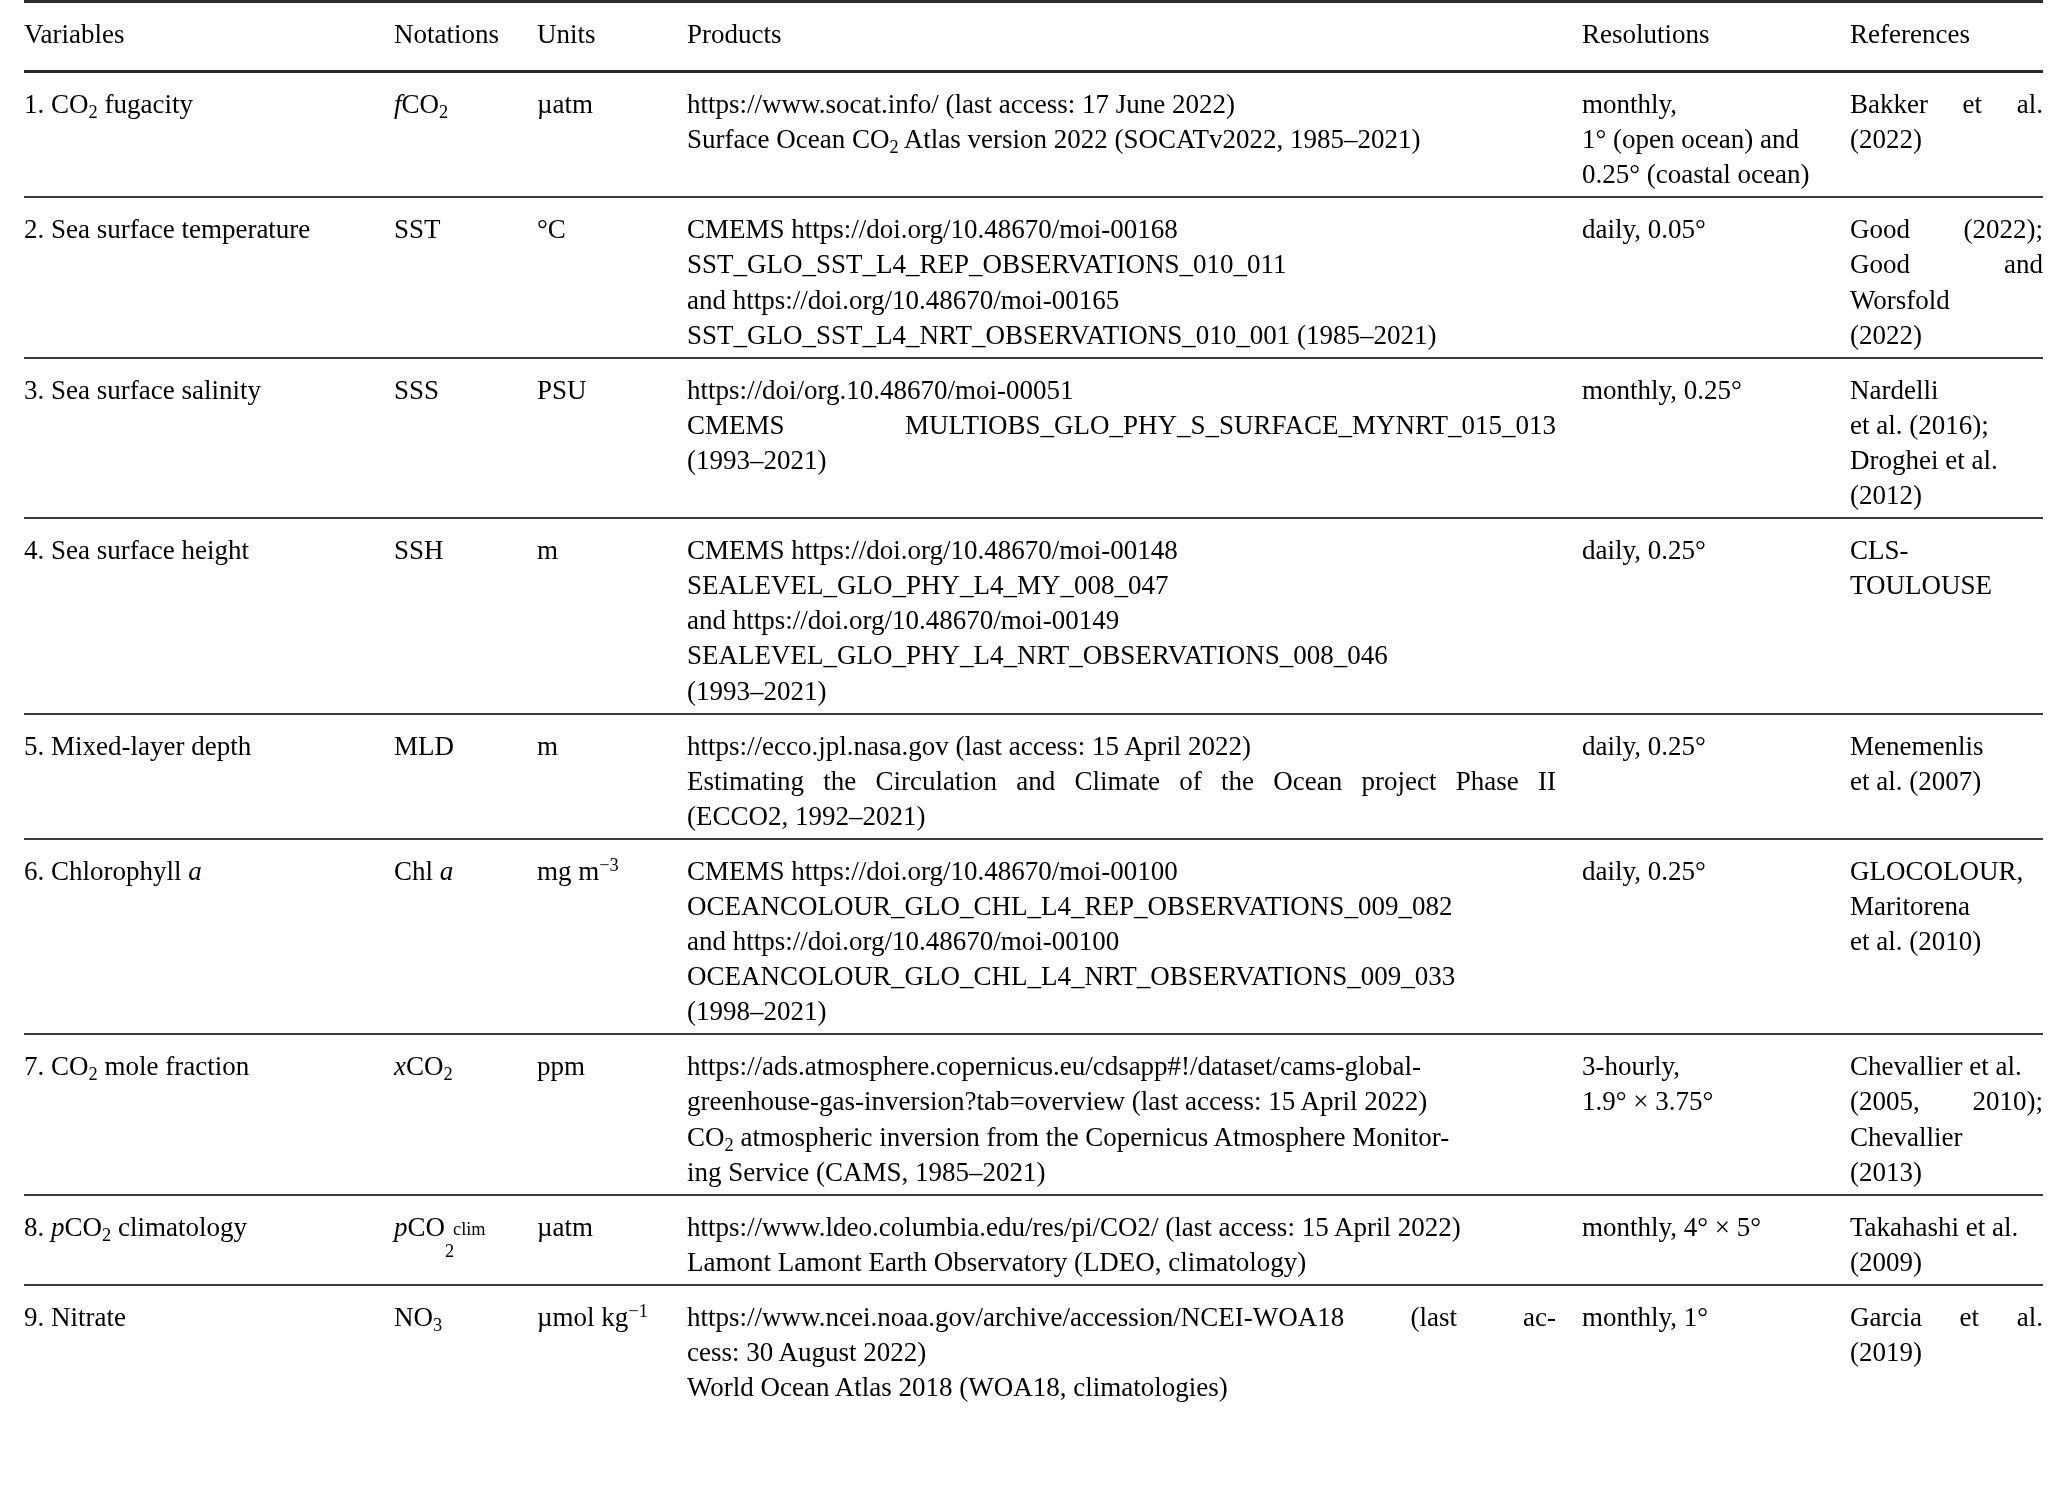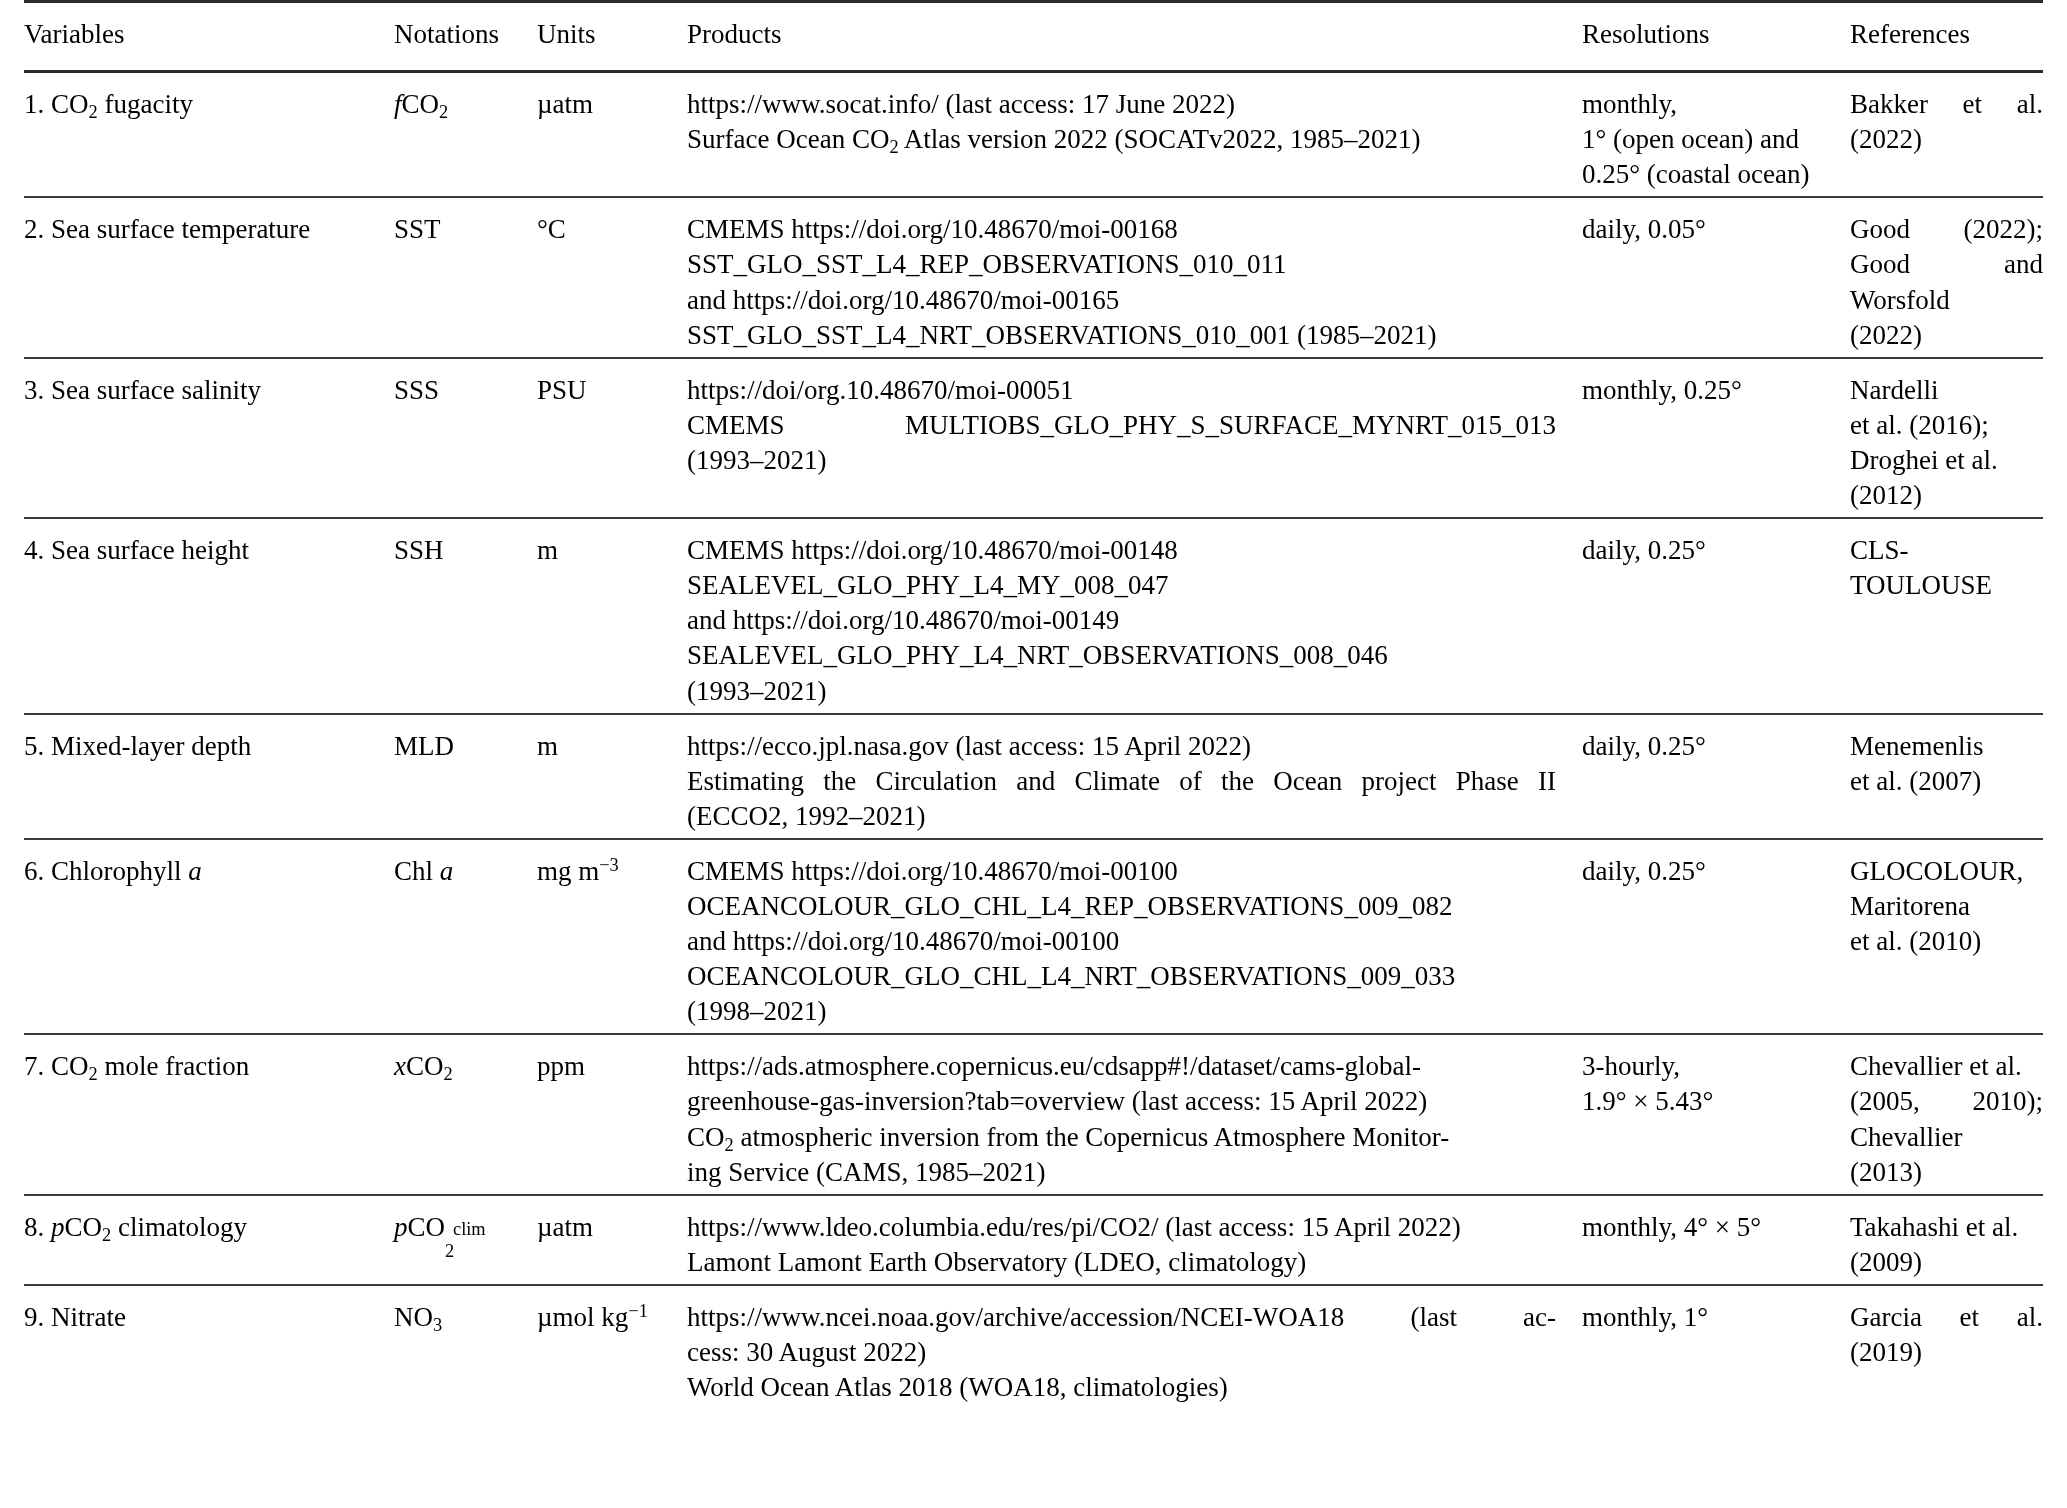--- a/index.html
+++ b/index.html
@@ -250,21 +250,21 @@
         </td>
         <td class="cell-uni">ppm</td>
         <td class="cell-pro">
           <span class="line">https://ads.atmosphere.copernicus.eu/cdsapp#!/dataset/cams-global-</span>
           <span class="line">greenhouse-gas-inversion?tab=overview (last access: 15 April 2022)</span>
           <span class="line"><span>CO</span><sub>2</sub><span> atmospheric inversion from the Copernicus Atmosphere Monitor-</span></span>
           <span class="line">ing Service (CAMS, 1985–2021)</span>
         </td>
         <td class="cell-res">
           <span class="line">3-hourly,</span>
-          <span class="line">1.9° × 5.43°</span>
+          <span class="line">1.9° × 3.75°</span>
         </td>
         <td class="cell-ref">
           <span class="justify-1 refline">Chevallier et al.</span>
           <span class="justify-2 refline">(2005, 2010);</span>
           <span class="justify-1 refline">Chevallier</span>
           <span class="justify-1 refline">(2013)</span>
         </td>
       </tr>
 
       <tr class="datarow">

